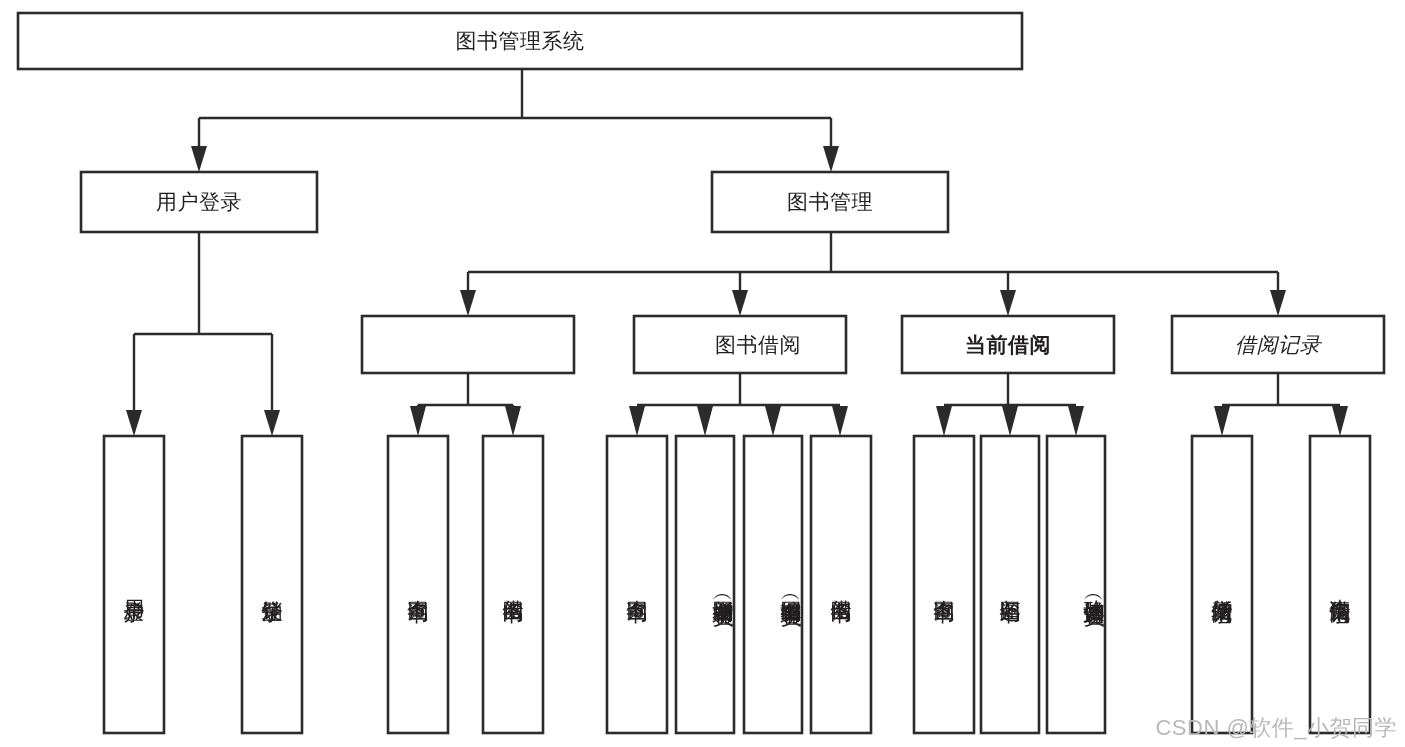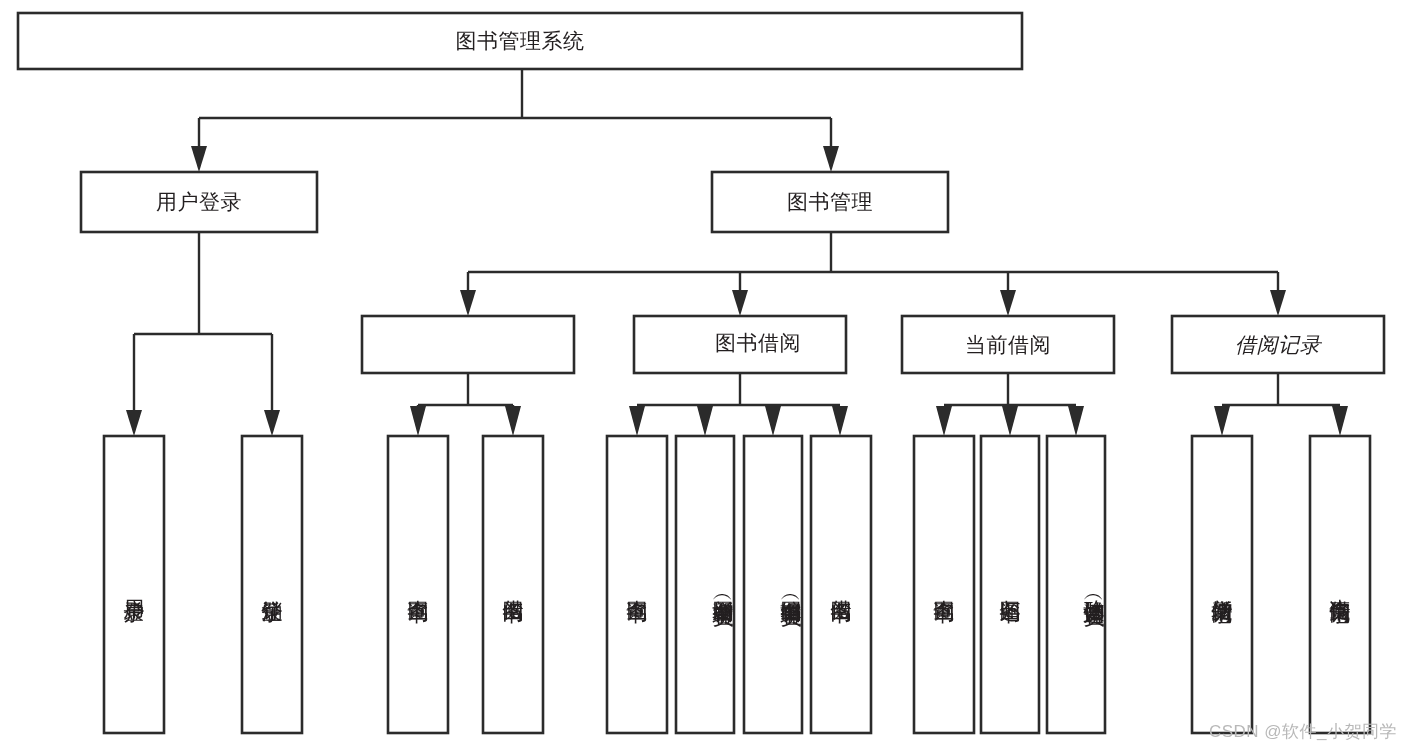--- a/index.html
+++ b/index.html
@@ -70,21 +70,21 @@
   }
   .v-label > span {
     writing-mode: vertical-rl;
     text-orientation: upright;
     display: block;
   }
   .watermark {
     position: absolute;
     right: 8px;
     bottom: 4px;
-    font-size: 17px;
+    font-size: 22px;
     color: #b8b8b8;
     letter-spacing: 0.5px;
     white-space: nowrap;
   }
 </style>
 </head>
 <body>
 
 <div id="diagram-root">
 
@@ -181,22 +181,22 @@
 
     <rect class="node-rect" x="1192" y="436" width="60" height="297"></rect>
     <rect class="node-rect" x="1310" y="436" width="60" height="297"></rect>
   </svg>
 
   <div class="h-label" style="left:18px; top:13px; width:1004px; height:56px;">图书管理系统</div>
 
   <div class="h-label" style="left:81px; top:172px; width:236px; height:60px;">用户登录</div>
   <div class="h-label" style="left:712px; top:172px; width:236px; height:60px;">图书管理</div>
 
-  <div class="h-label" style="left:634px; top:316px; width:248px; height:57px;font-family:Liberation Mono, monospace;">图书借阅</div>
-  <div class="h-label" style="left:902px; top:316px; width:212px; height:57px;">当前借阅</div>
+  <div class="h-label" style="left:634px; top:316px; width:248px; height:57px;">图书借阅</div>
+  <div class="h-label" style="left:902px; top:316px; width:212px; height:57px;font-weight:bold;">当前借阅</div>
   <div class="h-label" style="left:1172px; top:316px; width:212px; height:57px;font-style:italic;">借阅记录</div>
 
   <div class="v-label" style="left:104px; top:436px; width:60px; height:297px;">
     <span>用户登录</span>
   </div>
   <div class="v-label" style="left:242px; top:436px; width:60px; height:297px;">
     <span>注销登录</span>
   </div>
 
   <div class="v-label" style="left:388px; top:436px; width:60px; height:297px;">

